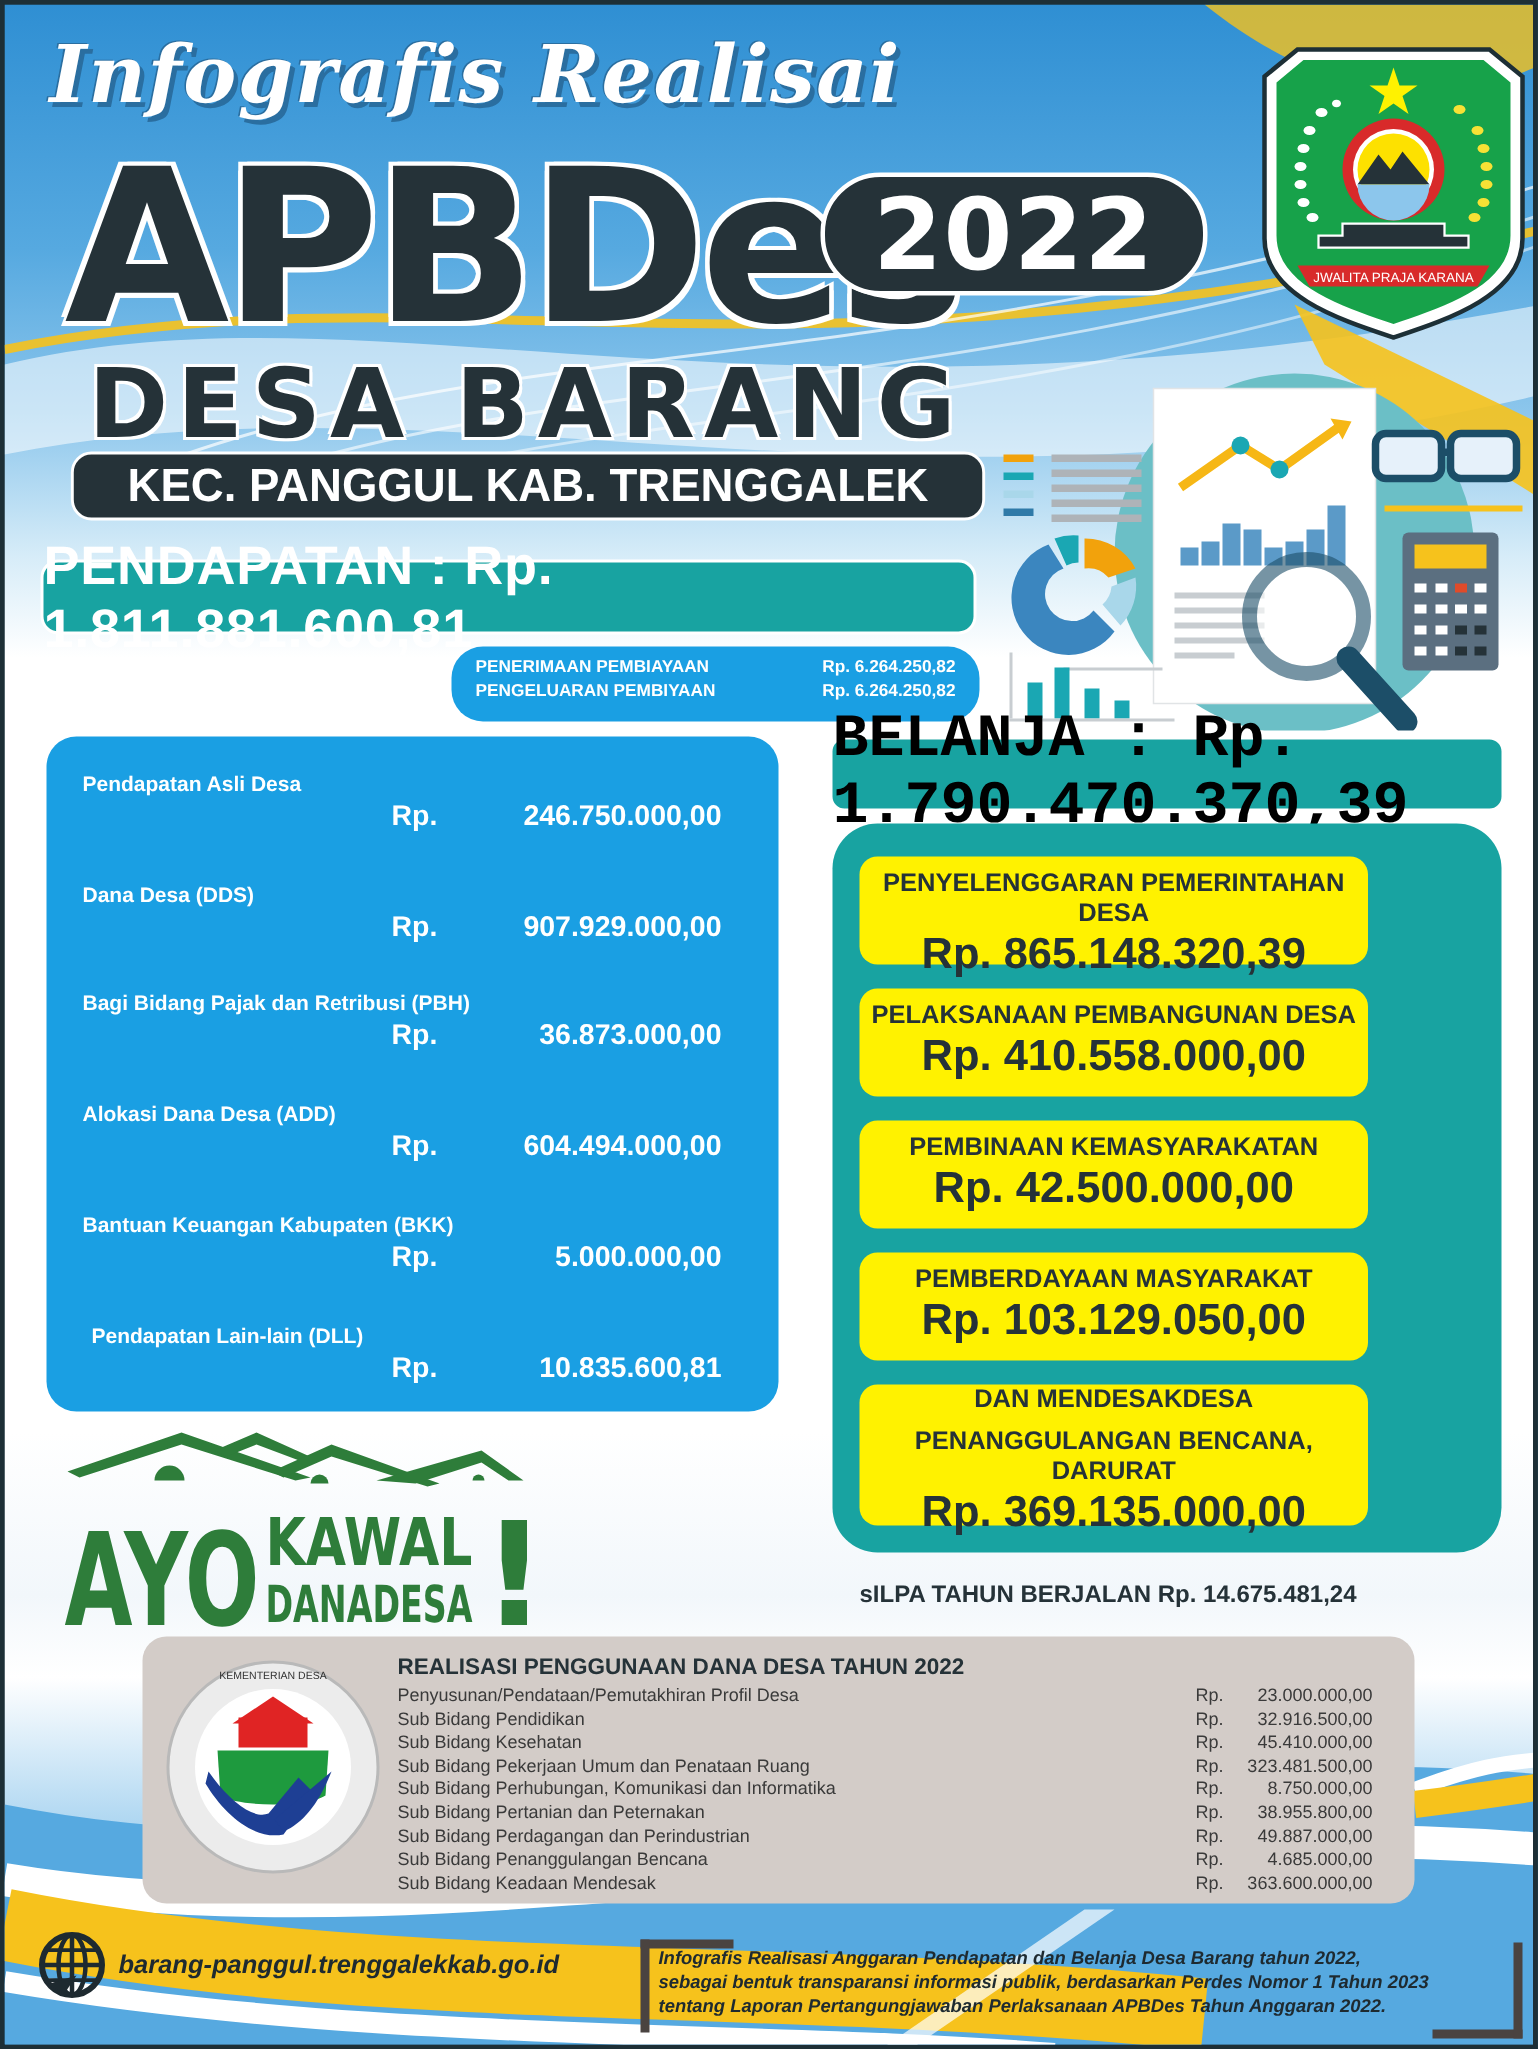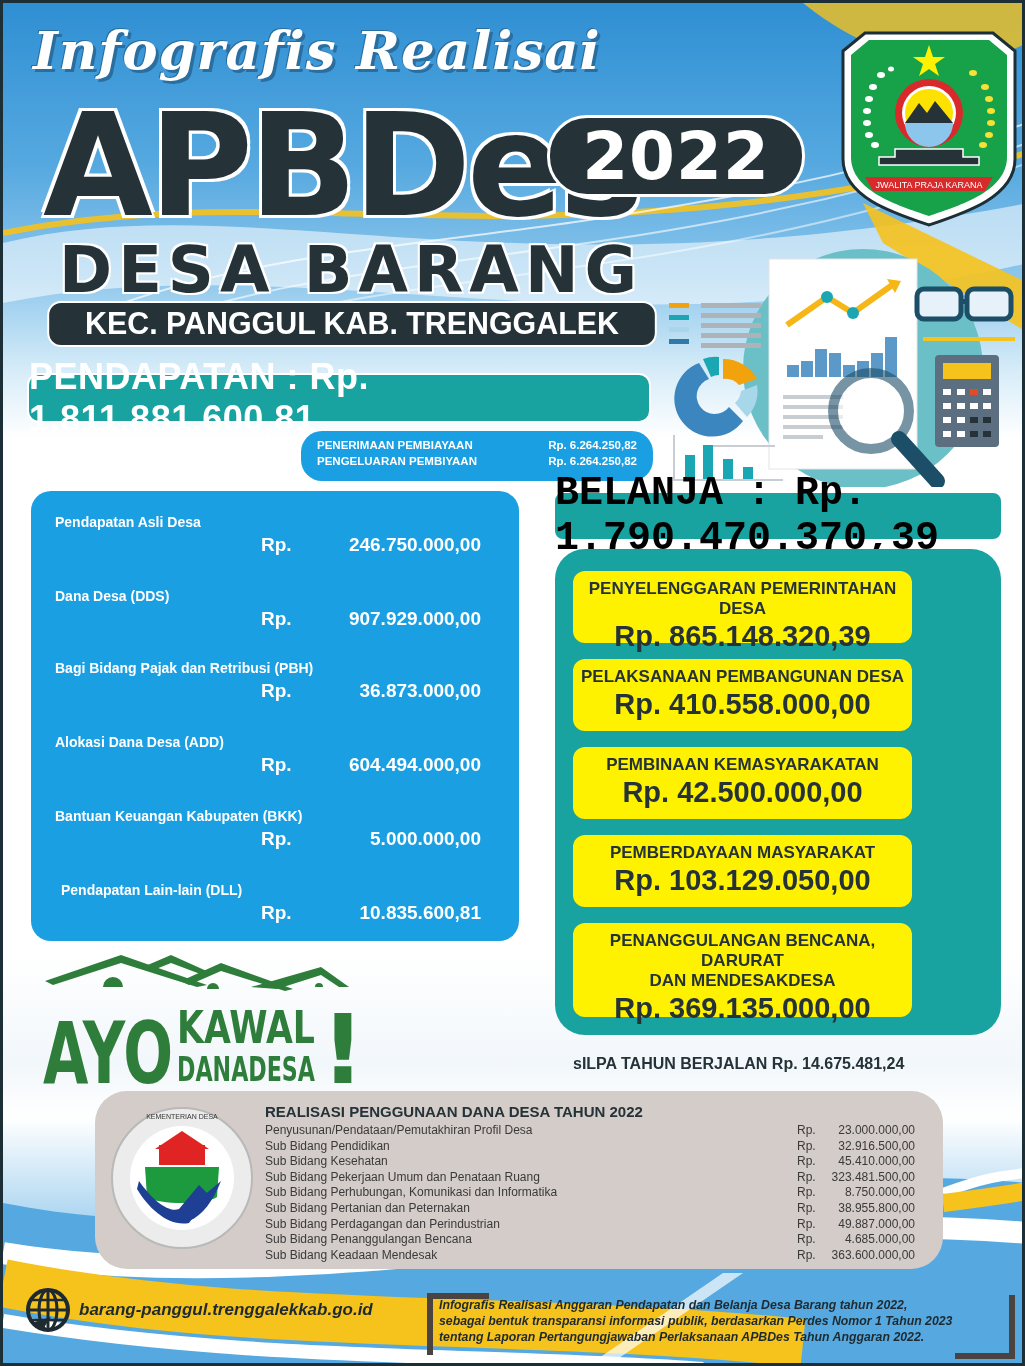--- a/index.html
+++ b/index.html
@@ -101,21 +101,21 @@
   .silpa {
     position: absolute; left: 570px; top: 1052px; font-weight: bold; font-size: 16px; color: #253238;
   }
 
   
   .ayo { position: absolute; left: 28px; top: 948px; width: 340px; height: 140px; }
 
   
   .dd-box {
     position: absolute; left: 92px; top: 1088px; width: 848px; height: 178px;
-    background: #d3ccc8; border-radius: 32px;
+    background: #d3ccc8; border-radius: 16px;
   }
   .dd-logo { position: absolute; left: 14px; top: 14px; width: 146px; height: 146px; }
   .dd-title { position: absolute; left: 170px; top: 12px; font-weight: bold; font-size: 15px; color: #253238; }
   .dd-list { position: absolute; left: 170px; top: 32px; width: 650px; }
   .dd-row { display: flex; font-size: 12px; line-height: 15.6px; color: #3a3a3a; }
   .dd-row .n { flex: 1; }
   .dd-row .rp { width: 30px; }
   .dd-row .v { width: 88px; text-align: right; }
 
   
@@ -340,22 +340,22 @@
     </div>
     <div class="bel-card" style="top:198px; height:72px">
       <div class="bl">PEMBINAAN KEMASYARAKATAN</div>
       <div class="bv">Rp. 42.500.000,00</div>
     </div>
     <div class="bel-card" style="top:286px; height:72px">
       <div class="bl">PEMBERDAYAAN MASYARAKAT</div>
       <div class="bv">Rp. 103.129.050,00</div>
     </div>
     <div class="bel-card" style="top:374px; height:94px">
+      <div class="bl" style="padding-top:0">DAN MENDESAKDESA</div>
       <div class="bl">PENANGGULANGAN BENCANA, DARURAT</div>
-      <div class="bl" style="padding-top:0">DAN MENDESAKDESA</div>
       <div class="bv">Rp. 369.135.000,00</div>
     </div>
   </div>
 
   <div class="silpa">sILPA TAHUN BERJALAN  Rp. 14.675.481,24</div>
 
   <svg class="ayo" viewBox="0 0 340 140">
     <g fill="#2e7d3a">
       <polygon points="14,30 90,4 176,34 166,36 90,12 22,34"></polygon>
       <polygon points="112,16 140,4 180,22 172,24 140,12 120,20"></polygon>

